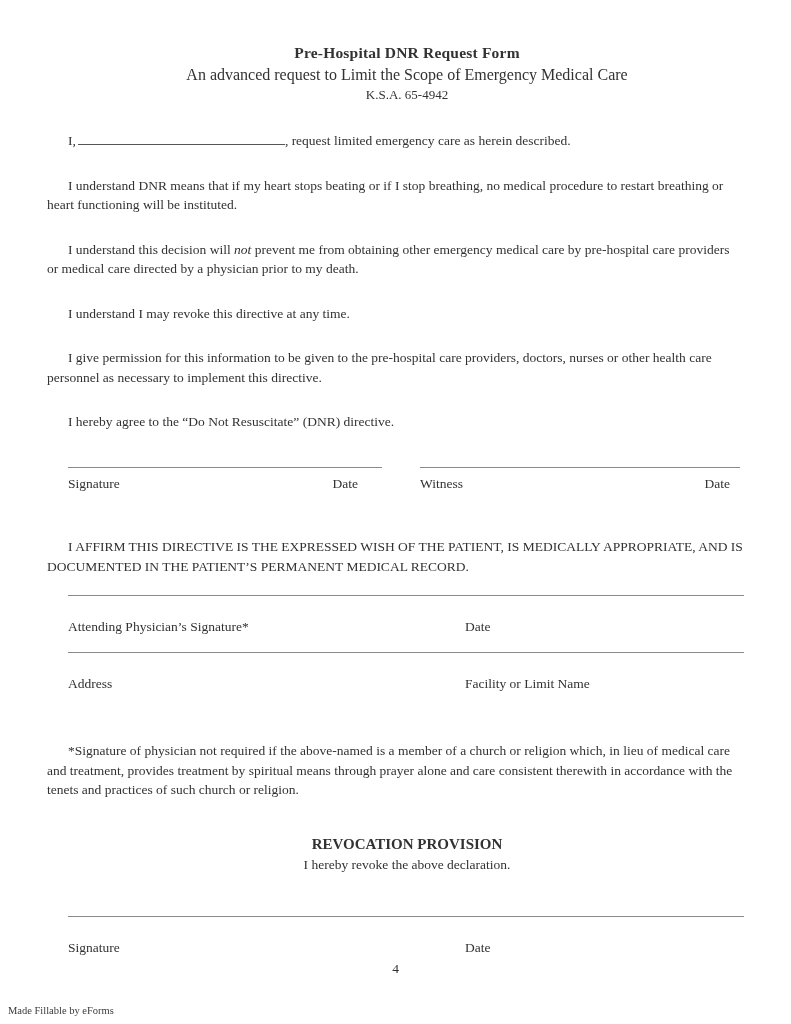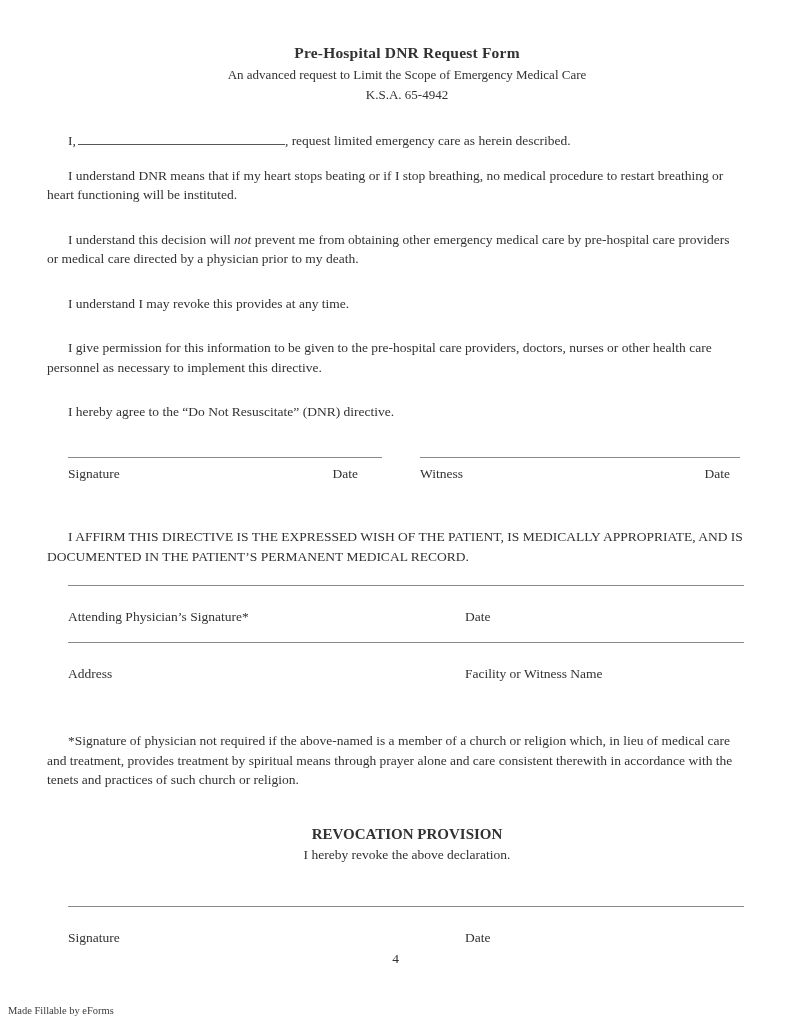--- a/index.html
+++ b/index.html
@@ -8,26 +8,26 @@
     width: 791px;
     height: 1024px;
     margin: 0 auto;
     background: #ffffff;
     font-family: "Liberation Serif", "DejaVu Serif", serif;
     color: #323232;
     overflow: hidden;
   }
   .header { padding-top: 44px; padding-left: 70px; padding-right: 47px; text-align: center; }
   .title { font-size: 15.5px; font-weight: bold; line-height: 18px; letter-spacing: 0.2px; }
-  .subtitle { font-size: 13px; line-height: 16px; margin-top: 5px; }
+  .subtitle { font-size: 16px; line-height: 16px; margin-top: 5px; }
   .statute { font-size: 13px; line-height: 16px; margin-top: 4px; }
 
   .content { margin: 28px 47px 0 47px; font-size: 13.5px; line-height: 19.5px; }
   .para { margin: 0 0 25px 0; text-indent: 21px; }
-  .intro { margin: 0 0 15px 21px; text-indent: 0; font-family: Liberation Serif, serif; }
+  .intro { margin: 0 0 25px 21px; text-indent: 0; font-family: Liberation Serif, serif; }
   .blank-field {
     display: inline-block;
     width: 207px;
     height: 13px;
     border-bottom: 1.3px solid #565656;
     vertical-align: baseline;
     margin-left: 2px;
   }
   .em { font-style: italic; }
 
@@ -76,21 +76,21 @@
   </div>
 
   <div class="content">
 
     <div class="intro"><span>I,</span><span class="blank-field"></span><span>, request limited emergency care as herein described.</span></div>
 
     <p class="para">I understand DNR means that if my heart stops beating or if I stop breathing, no medical procedure to restart breathing or heart functioning will be instituted.</p>
 
     <p class="para"><span>I understand this decision will</span> <span class="em">not</span> <span>prevent me from obtaining other emergency medical care by pre-hospital care providers or medical care directed by a physician prior to my death.</span></p>
 
-    <p class="para">I understand I may revoke this provides at any time.</p>
+    <p class="para">I understand I may revoke this directive at any time.</p>
 
     <p class="para">I give permission for this information to be given to the pre-hospital care providers, doctors, nurses or other health care personnel as necessary to implement this directive.</p>
 
     <p class="para">I hereby agree to the “Do Not Resuscitate” (DNR) directive.</p>
 
     <div class="sig-row">
       <div class="sig-col-left">
         <div class="rule"></div>
         <div class="label-row">
           <span>Signature</span>
@@ -111,21 +111,21 @@
 
     <div class="phys-block">
       <div class="rule phys-rule-1"></div>
       <div class="phys-label-row">
         <span class="left">Attending Physician’s Signature*</span>
         <span>Date</span>
       </div>
       <div class="rule phys-rule-2"></div>
       <div class="phys-label-row">
         <span class="left">Address</span>
-        <span>Facility or Witness Name</span>
+        <span>Facility or Limit Name</span>
       </div>
     </div>
 
     <p class="para footnote">*Signature of physician not required if the above-named is a member of a church or religion which, in lieu of medical care and treatment, provides treatment by spiritual means through prayer alone and care consistent therewith in accordance with the tenets and practices of such church or religion.</p>
 
     <div class="revocation-heading">REVOCATION PROVISION</div>
     <div class="revocation-statement">I hereby revoke the above declaration.</div>
 
     <div class="bottom-sig">
       <div class="rule"></div>

